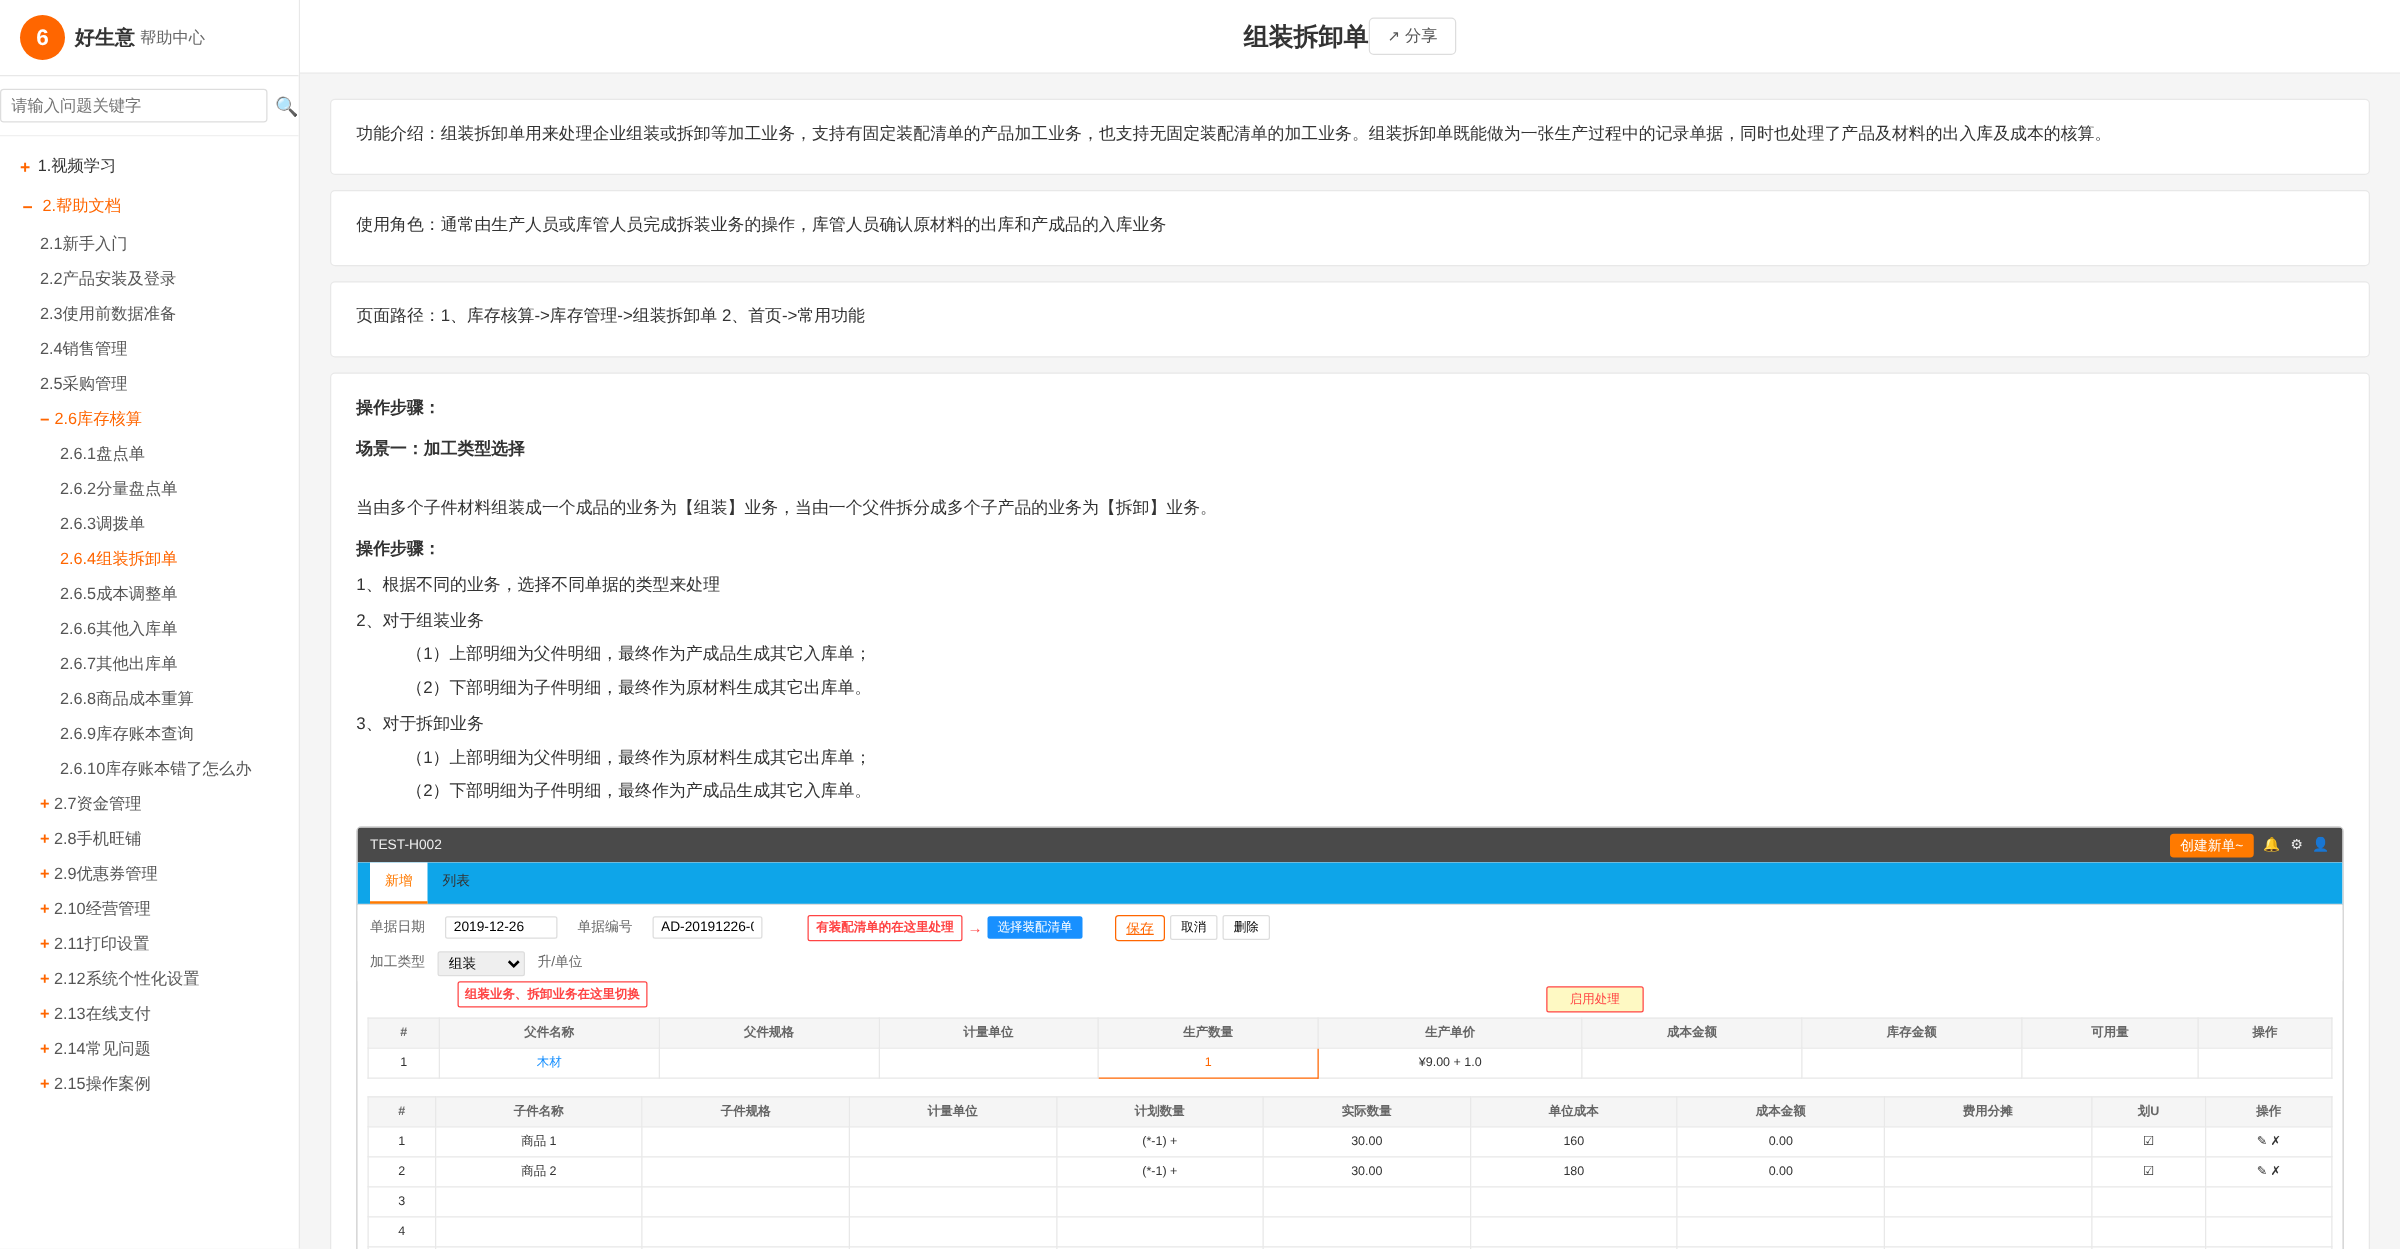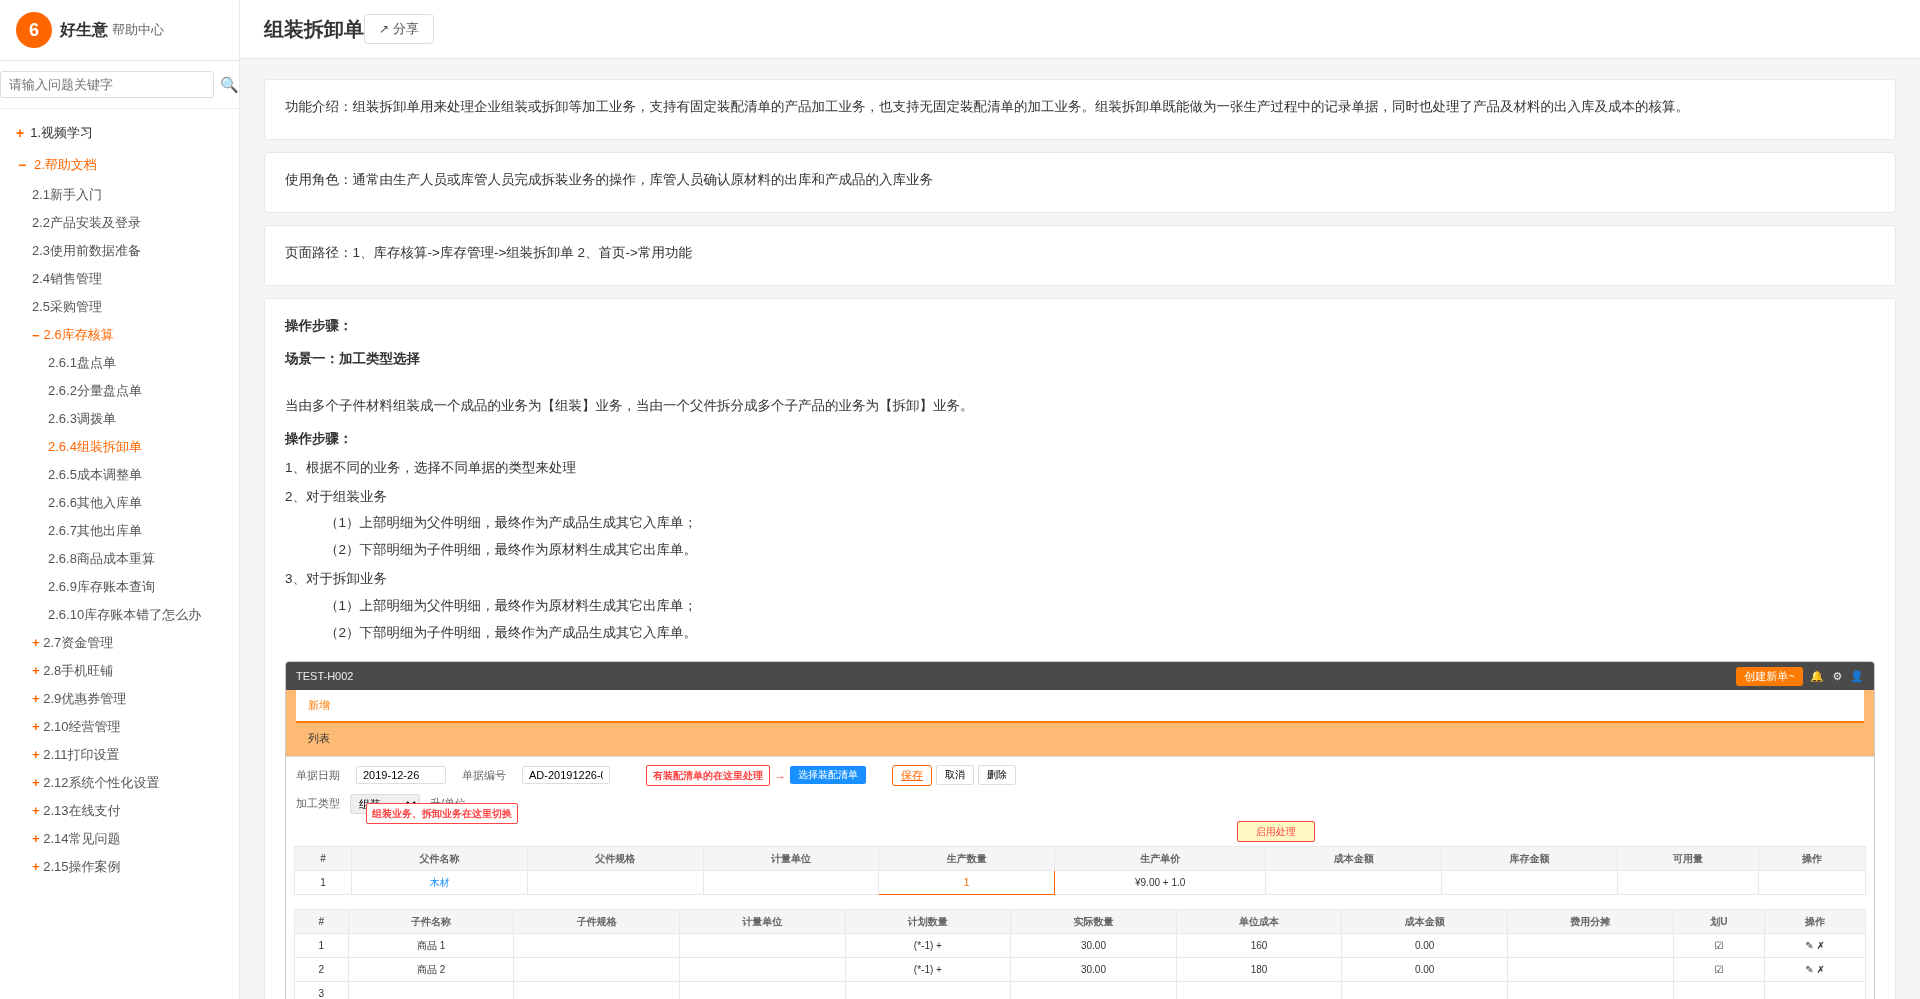--- a/index.html
+++ b/index.html
@@ -62,21 +62,21 @@
       overflow-y: auto;
       background: #f5f5f5;
       display: flex;
       flex-direction: column;
     }
     #top-bar {
       background: #fff;
       padding: 14px 24px;
       display: flex;
       align-items: center;
-      justify-content: flex-start;
+      justify-content: center;
       border-bottom: 1px solid #e8e8e8;
     }
     .page-title { font-size: 20px; font-weight: bold; color: #333; }
     .share-btn {
       border: 1px solid #ddd; background: #fff; border-radius: 4px;
       padding: 5px 14px; cursor: pointer; font-size: 13px; color: #555;
       display: flex; align-items: center; gap: 4px;
     }
     #content {
       padding: 20px 24px;
@@ -122,24 +122,23 @@
       border-radius: 3px;
       padding: 2px 8px;
       font-size: 11px;
     }
     .ss-content {
       background: #fff;
       margin: 0;
     }
     .ss-tabs {
       display: flex;
-      background: #fdba74;
+      background: #0ea5e9;
       border-bottom: 1px solid #ddd;
       padding: 0 10px;
-      flex-direction: column;
     }
     .ss-tab {
       padding: 6px 12px;
       font-size: 11px;
       cursor: pointer;
       border-bottom: 2px solid transparent;
     }
     .ss-tab.active {
       color: #ff7a00;
       border-bottom-color: #ff7a00;
@@ -340,21 +339,21 @@
           </div>
 
           <div class="ss-form-row" style="position:relative; margin-bottom:2px;">
             <span class="ss-label">加工类型</span>
             <select class="ss-select">
               <option>组装</option>
               <option>拆卸</option>
             </select>
             <span class="ss-label">升/单位</span>
 
-            <span style="position:absolute; left:80px; top:13px; font-size:10px; color:#ff4444; font-weight:bold; border:1px solid #ff4444; padding:1px 5px; border-radius:2px; background:#fff; white-space:nowrap; z-index:10;">组装业务、拆卸业务在这里切换</span>
+            <span style="position:absolute; left:80px; top:28px; font-size:10px; color:#ff4444; font-weight:bold; border:1px solid #ff4444; padding:1px 5px; border-radius:2px; background:#fff; white-space:nowrap; z-index:10;">组装业务、拆卸业务在这里切换</span>
           </div>
 
           <div style="position:relative; padding: 0 10px; margin-bottom:4px;">
             <span style="display:inline-block; font-size:10px; color:#ff4444; font-weight:normal; border:1px solid #ff4444; padding:1px 18px; border-radius:2px; background:#fef9c3; margin-left:60%;">启用处理</span>
           </div>
 
           <div style="padding: 0 8px;">
             <table class="ss-table">
               <thead>
                 <tr>

